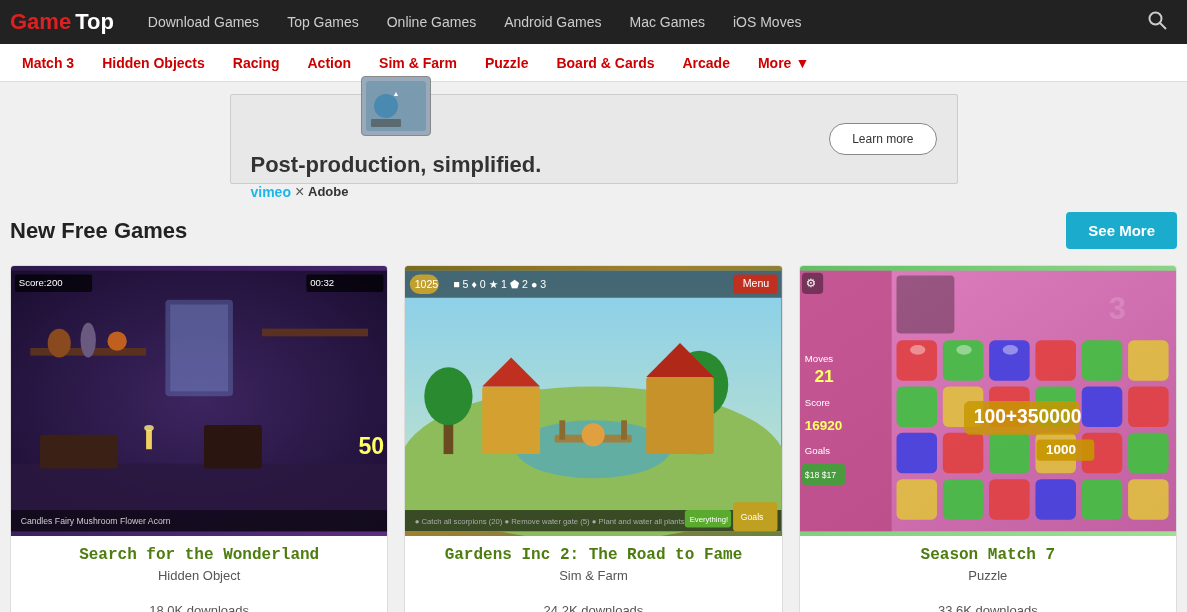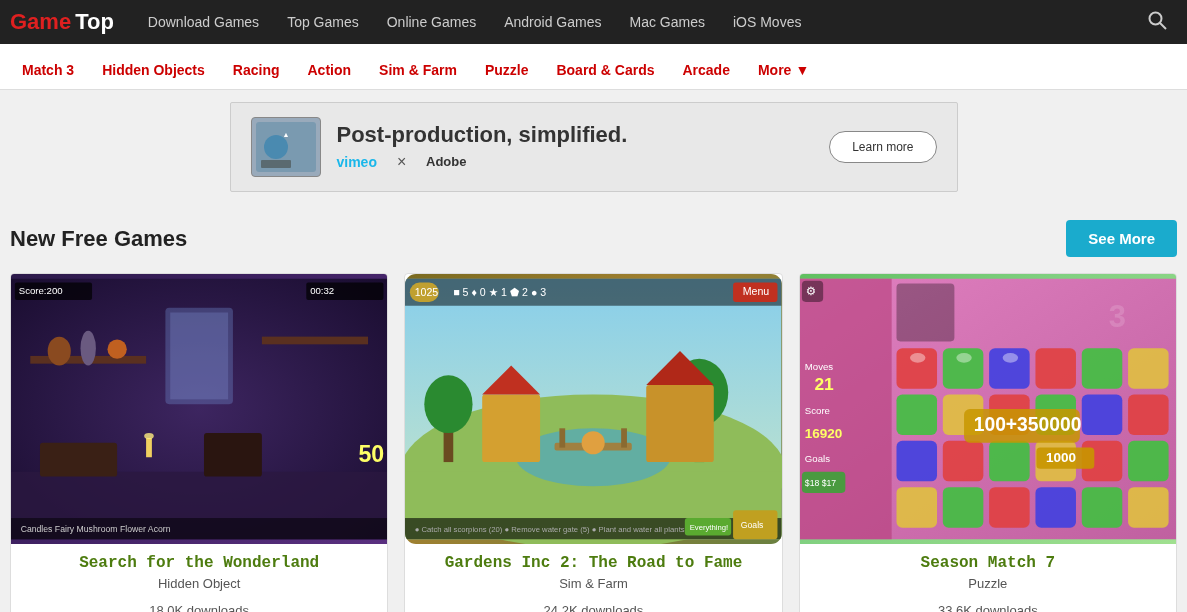--- a/index.html
+++ b/index.html
@@ -48,22 +48,22 @@
       color: #ccc;
       font-size: 18px;
       cursor: pointer;
       padding: 0 10px;
     }
 
     
     #cat-nav {
       background: #fff;
       display: flex;
-      align-items: flex-end;
-      height: 46px;
+      align-items: flex-start;
+      height: 38px;
       border-bottom: 1px solid #ddd;
       padding: 0 8px;
     }
     .cat-nav-links {
       display: flex;
       list-style: none;
       gap: 0;
     }
     .cat-nav-links li a {
       color: #c00;
@@ -96,20 +96,21 @@
       display: flex;
       align-items: center;
       justify-content: space-between;
       padding: 0 20px;
       border-radius: 2px;
     }
     .ad-left {
       display: flex;
       align-items: center;
       gap: 16px;
+      flex-direction: column;
     }
     .ad-thumb {
       width: 70px;
       height: 60px;
       background: #9ab;
       border: 1px solid #888;
       border-radius: 4px;
       display: flex;
       align-items: center;
       justify-content: center;
@@ -118,21 +119,21 @@
     }
     .ad-text-block { }
     .ad-main-text {
       font-size: 22px;
       font-weight: bold;
       color: #333;
     }
     .ad-sub-text {
       display: flex;
       align-items: center;
-      gap: 20px;
+      gap: 4px;
       margin-top: 4px;
     }
     .vimeo-text { color: #1ab7ea; font-size: 14px; font-weight: bold; }
     .adobe-text { color: #333; font-size: 14px; }
     .ad-btn {
       background: #fff;
       border: 1px solid #888;
       border-radius: 20px;
       padding: 8px 22px;
       font-size: 12px;
@@ -189,38 +190,37 @@
     .game-title {
       color: #4d7c0f;
       font-size: 16px;
       font-weight: bold;
       margin-bottom: 4px;
       font-family: Liberation Mono, monospace;
     }
     .game-genre {
       color: #555;
       font-size: 13px;
-      margin-bottom: 12px;
+      margin-bottom: 20px;
     }
     .game-downloads {
       color: #555;
       font-size: 13px;
     }
 
     
     .game-thumb-1 {
       background: linear-gradient(135deg, #2c1a4a 0%, #3d2060 40%, #5a3080 100%);
       position: relative;
       overflow: hidden;
     }
     .game-thumb-2 {
       background: linear-gradient(135deg, #7a6a20 0%, #a08030 40%, #6a8040 100%);
       position: relative;
       overflow: hidden;
-      border-radius: 11px;
     }
     .game-thumb-3 {
       background: linear-gradient(135deg, #60c060 0%, #80d080 40%, #a0e090 100%);
       position: relative;
       overflow: hidden;
     }
 
     
     .game-svg {
       width: 100%;

